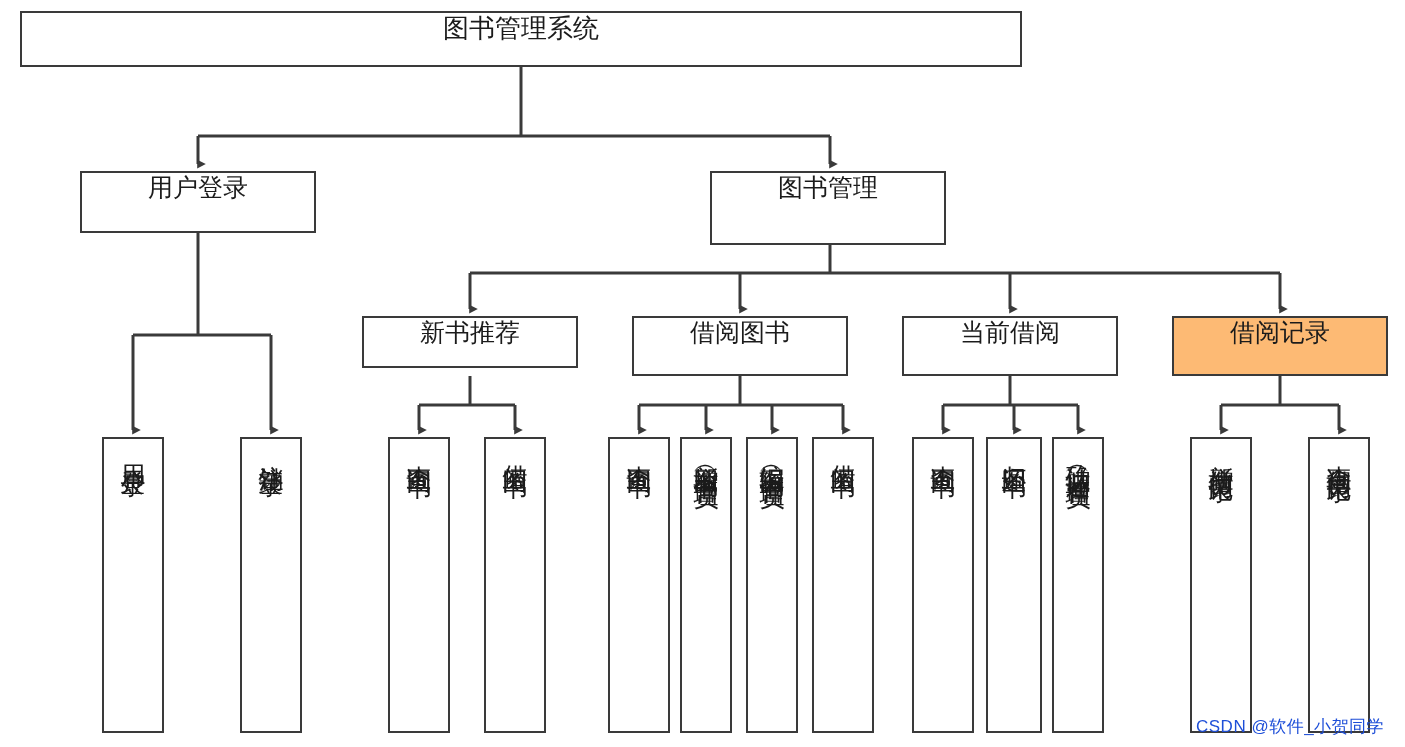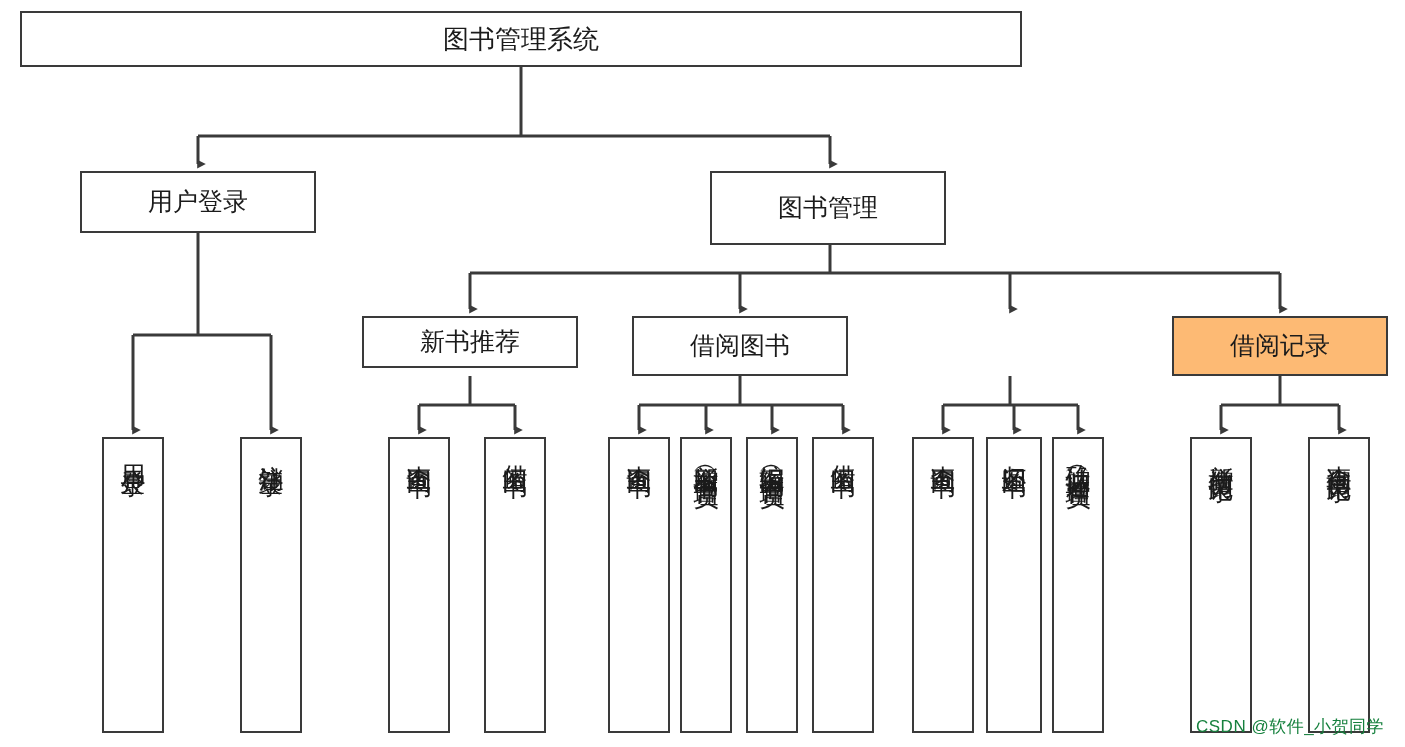--- a/index.html
+++ b/index.html
@@ -26,21 +26,21 @@
     width: 1405px;
     height: 747px;
     pointer-events: none;
   }
   .node {
     position: absolute;
     box-sizing: border-box;
     background: #ffffff;
     border: 2px solid #3a3a3a;
     display: flex;
-    align-items: center;
+    align-items: flex-start;
     justify-content: center;
     color: #1b1b1b;
   }
   .node-label {
     text-align: center;
     line-height: 1.18;
     white-space: pre;
   }
   .node.horizontal .node-label {
     font-size: 25px;
@@ -149,20 +149,23 @@
   <div class="node horizontal" style="left: 710px; top: 171px; width: 236px; height: 74px; border-color: rgb(58, 58, 58); background: rgb(255, 255, 255); color: rgb(27, 27, 27);">
     <span class="node-label">图书管理</span>
   </div>
 
   <div class="node horizontal" style="left: 362px; top: 316px; width: 216px; height: 52px; border-color: rgb(58, 58, 58); background: rgb(255, 255, 255); color: rgb(27, 27, 27);">
     <span class="node-label">新书推荐</span>
   </div>
   <div class="node horizontal" style="left: 632px; top: 316px; width: 216px; height: 60px; border-color: rgb(58, 58, 58); background: rgb(255, 255, 255); color: rgb(27, 27, 27);">
     <span class="node-label">借阅图书</span>
   </div>
+  <div class="node horizontal" style="left: 902px; top: 316px; width: 216px; height: 60px; border-color: rgb(58, 58, 58); background: rgb(255, 255, 255); color: rgb(27, 27, 27);">
+    <span class="node-label">当前借阅</span>
+  </div>
   <div class="node horizontal" style="left: 1172px; top: 316px; width: 216px; height: 60px; border-color: rgb(58, 58, 58); background: #fdba74; color: rgb(27, 27, 27);">
     <span class="node-label">借阅记录</span>
   </div>
 
   <div class="node vertical" style="left: 102px; top: 437px; width: 62px; height: 296px; border-color: rgb(58, 58, 58); background: rgb(255, 255, 255); color: rgb(27, 27, 27);">
     <span class="node-label">用户登录</span>
   </div>
   <div class="node vertical" style="left: 240px; top: 437px; width: 62px; height: 296px; border-color: rgb(58, 58, 58); background: rgb(255, 255, 255); color: rgb(27, 27, 27);">
     <span class="node-label">注销登录</span>
   </div>
@@ -193,15 +196,15 @@
   <div class="node vertical" style="left: 1052px; top: 437px; width: 52px; height: 296px; border-color: rgb(58, 58, 58); background: rgb(255, 255, 255); color: rgb(27, 27, 27);">
     <span class="node-label">确认归还（管理员）</span>
   </div>
   <div class="node vertical" style="left: 1190px; top: 437px; width: 62px; height: 296px; border-color: rgb(58, 58, 58); background: rgb(255, 255, 255); color: rgb(27, 27, 27);">
     <span class="node-label">新增借阅记录</span>
   </div>
   <div class="node vertical" style="left: 1308px; top: 437px; width: 62px; height: 296px; border-color: rgb(58, 58, 58); background: rgb(255, 255, 255); color: rgb(27, 27, 27);">
     <span class="node-label">查询借阅记录</span>
   </div>
 
-  <div class="watermark" style="left: 1196px; top: 715px; color: #15803d;">CSDN @软件_小贺同学</div>
+  <div class="watermark" style="left: 1196px; top: 715px; color: #1d4ed8;">CSDN @软件_小贺同学</div>
 
 </div>
 
 </body></html>

